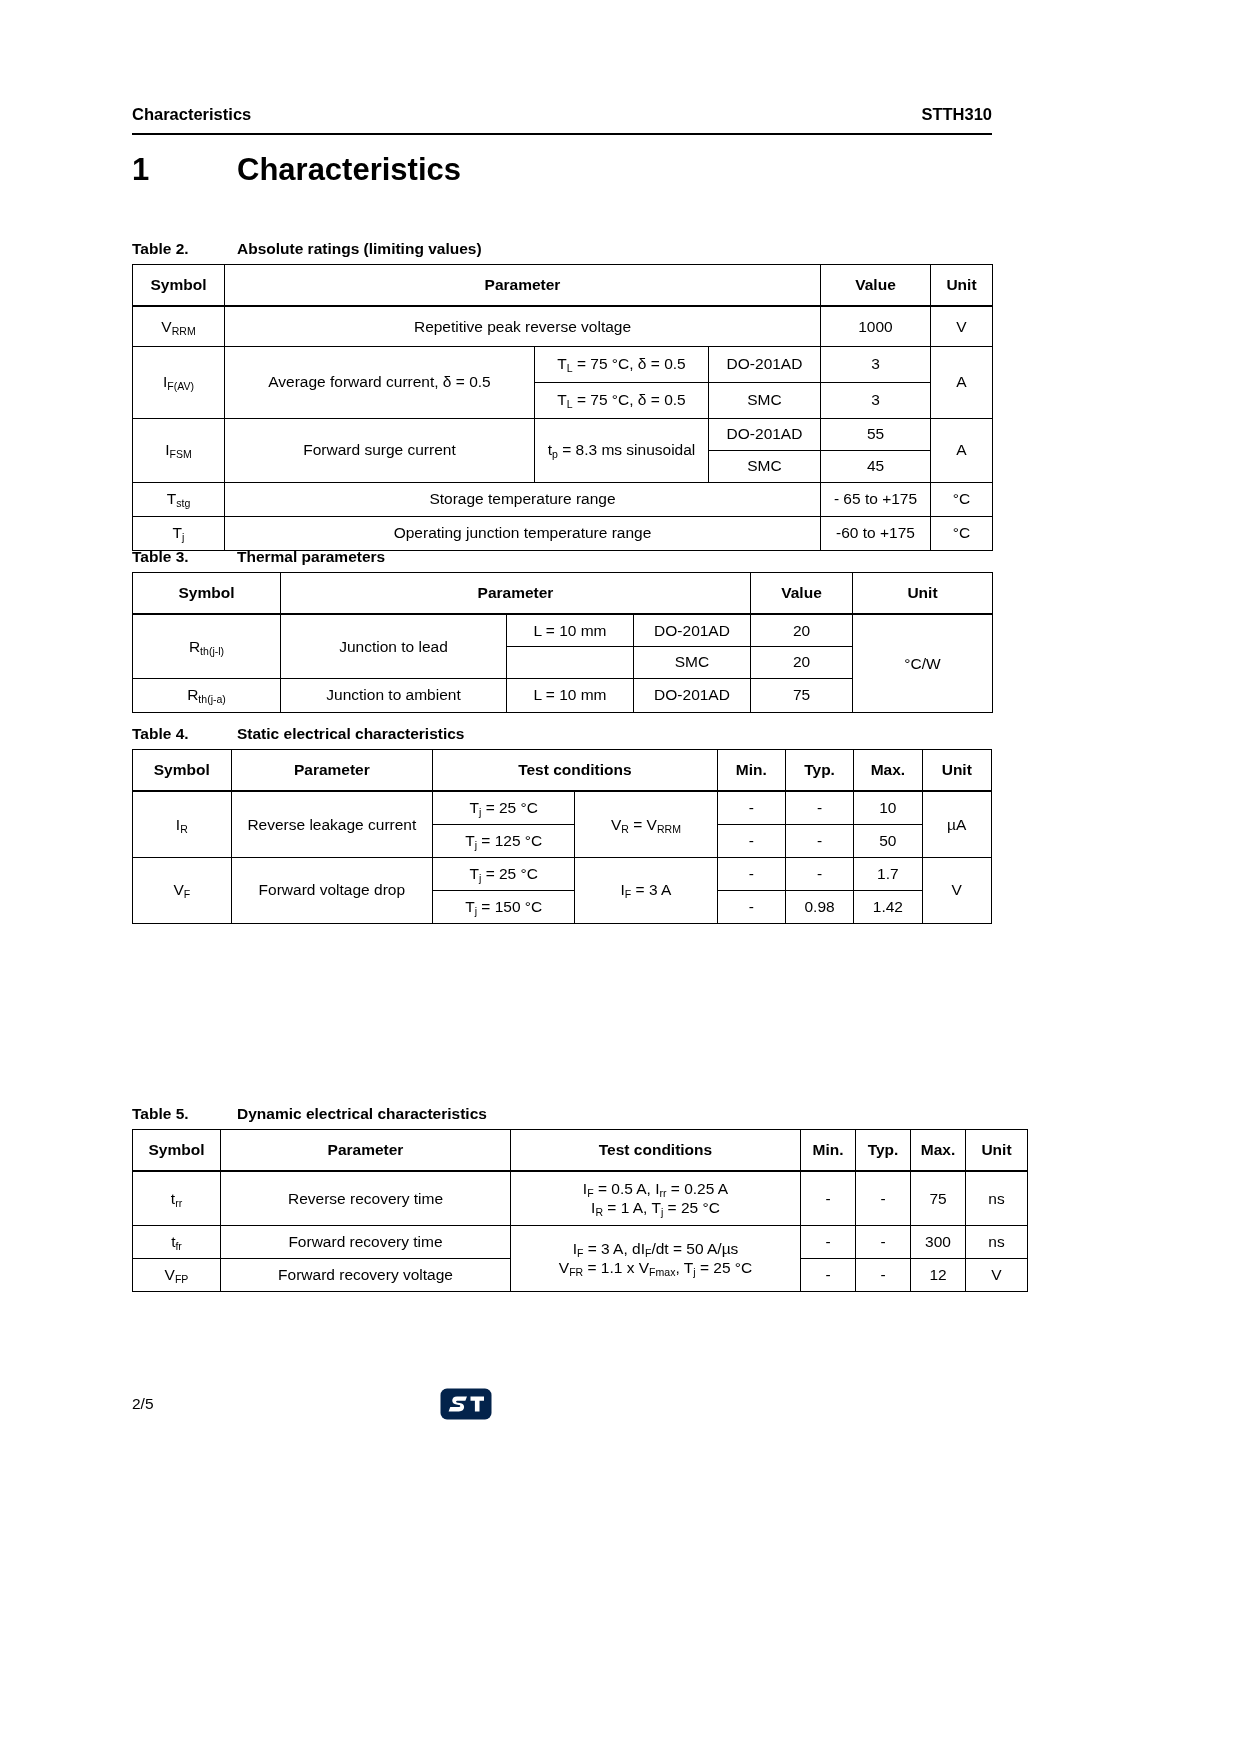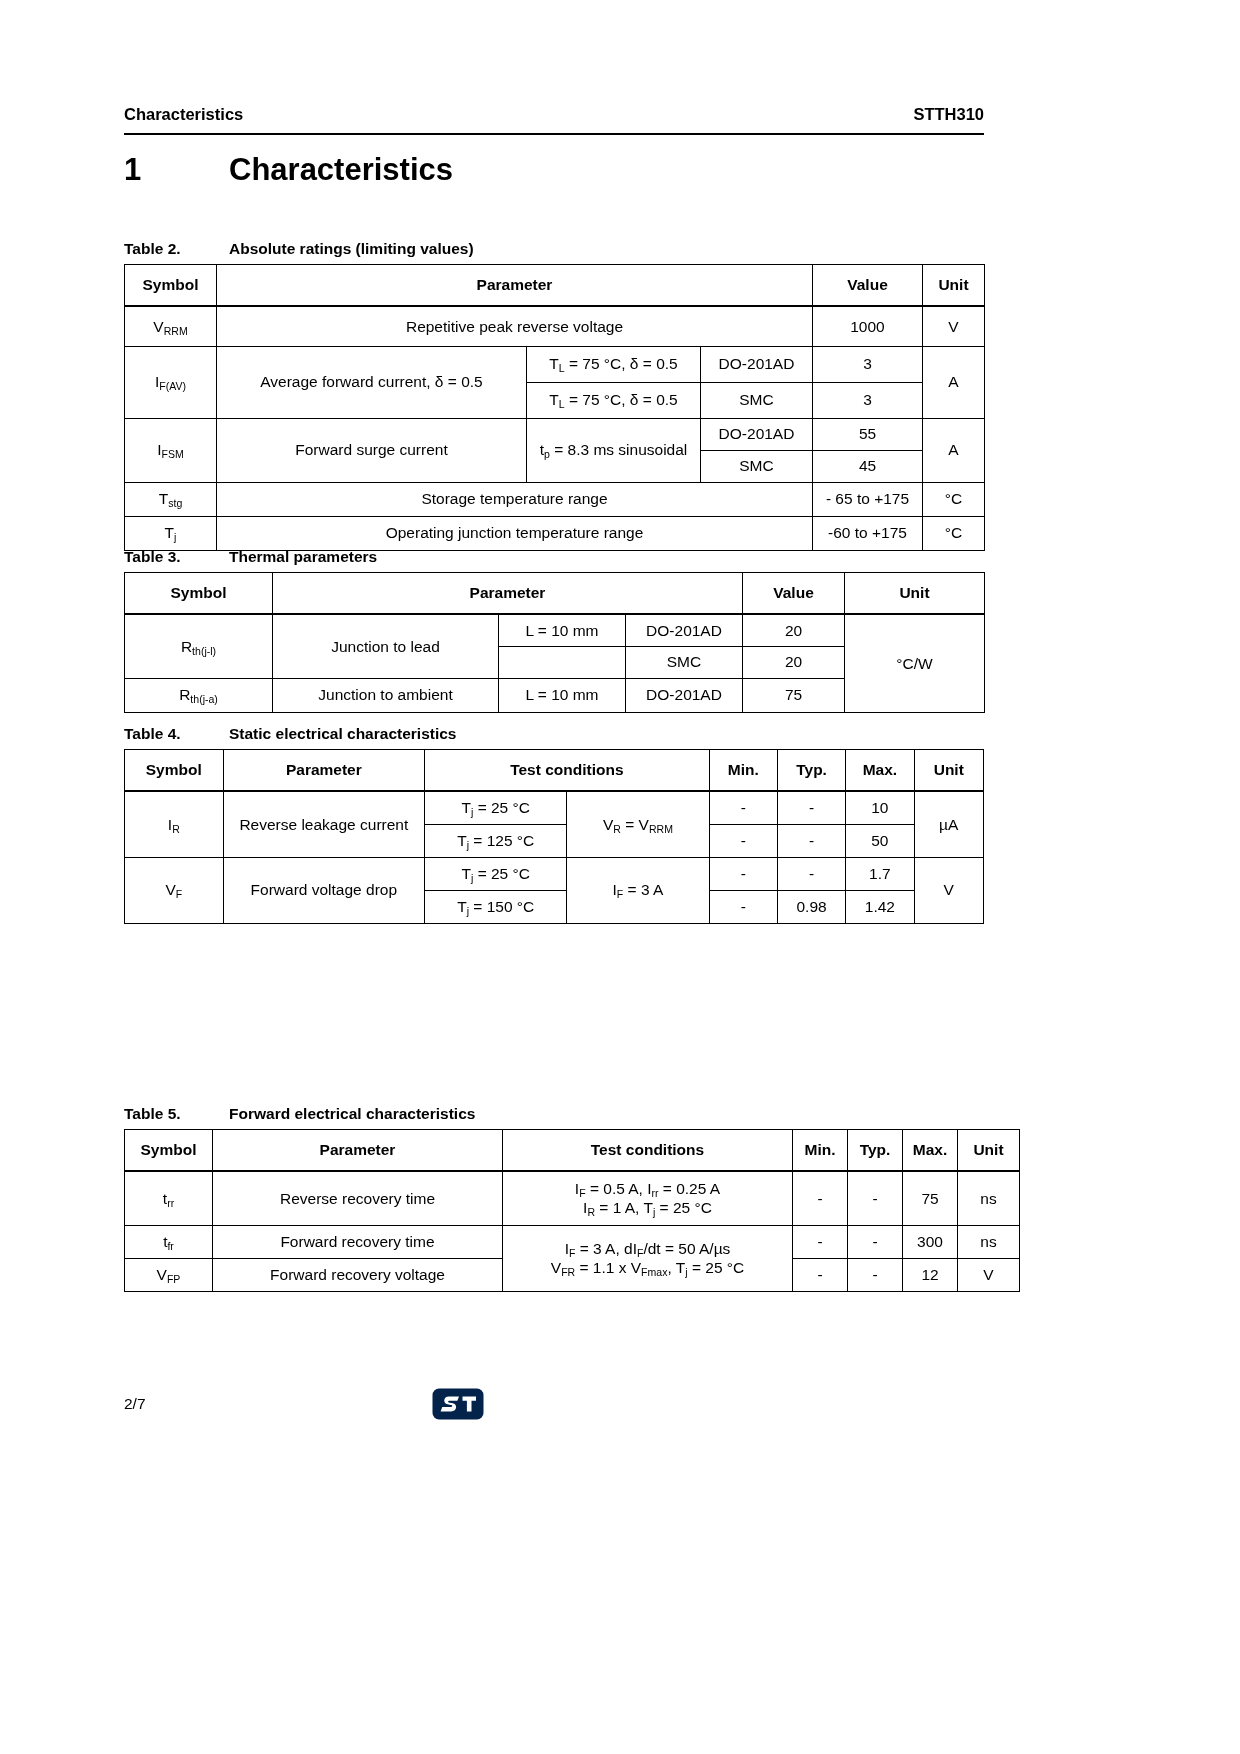--- a/index.html
+++ b/index.html
@@ -6,21 +6,21 @@
   body {
     width:1240px; height:1754px;
     background:#ffffff;
     font-family:"Liberation Sans", sans-serif;
     color:#000;
     position:relative;
     -webkit-font-smoothing:antialiased;
   }
   .page {
     position:absolute;
-    left:124px; top:0; width:860px; height:1754px;
+    left:132px; top:0; width:860px; height:1754px;
   }
 
   
   .run-head {
     position:absolute; top:105px; left:0; width:860px;
     display:flex; justify-content:space-between; align-items:flex-end;
     font-size:16.5px; font-weight:bold;
   }
   .run-head-rule {
     position:absolute; top:133px; left:0; width:860px;
@@ -262,21 +262,21 @@
         <td class="c">1.42</td>
       </tr>
     </tbody>
       </table>
   </div>
 
 
   <div class="blk" style="top:1105px;">
     <div class="cap">
       <span class="cap-lbl">Table 5.</span>
-      <span class="cap-txt">Forward electrical characteristics</span>
+      <span class="cap-txt">Dynamic electrical characteristics</span>
     </div>
     <table class="dt">
       <colgroup>
         <col style="width:88px">
           <col style="width:290px">
           <col style="width:290px">
           <col style="width:55px">
           <col style="width:55px">
           <col style="width:55px">
           <col style="width:62px">
@@ -321,21 +321,21 @@
         <td class="c">-</td>
         <td class="c">-</td>
         <td class="c">12</td>
         <td class="c">V</td>
       </tr>
     </tbody>
       </table>
   </div>
 
   <div class="footer">
-    <span class="foot-left">2/7</span>
+    <span class="foot-left">2/5</span>
     <span class="foot-right">
       <svg class="st-logo" viewBox="0 0 104 64">
         <rect x="1" y="1" width="102" height="62" rx="13" ry="13" fill="#03234b"></rect>
         <path d="M61 17 h27 v8.5 h-9 v21.5 h-9.2 v-21.5 h-8.8 z" fill="#ffffff"></path>
         <path d="M54 17 h-20 c-6 0 -9.5 3.2 -9.5 8.2 c0 4.6 3 7.2 8.6 8 l4.6 0.7 c2 0.3 2.8 0.9 2.8 2 c0 1.4 -1.3 2.2 -3.6 2.2 h-16.4 l-3.3 8.9 h20.6 c6.6 0 10.4 -3.4 10.4 -8.8 c0 -4.6 -2.9 -7.2 -8.7 -8 l-4.6 -0.7 c-1.9 -0.3 -2.7 -0.9 -2.7 -1.9 c0 -1.3 1.2 -2 3.4 -2 h15.1 z" fill="#ffffff"></path>
       </svg>
     </span>
   </div>
 
 </div>

